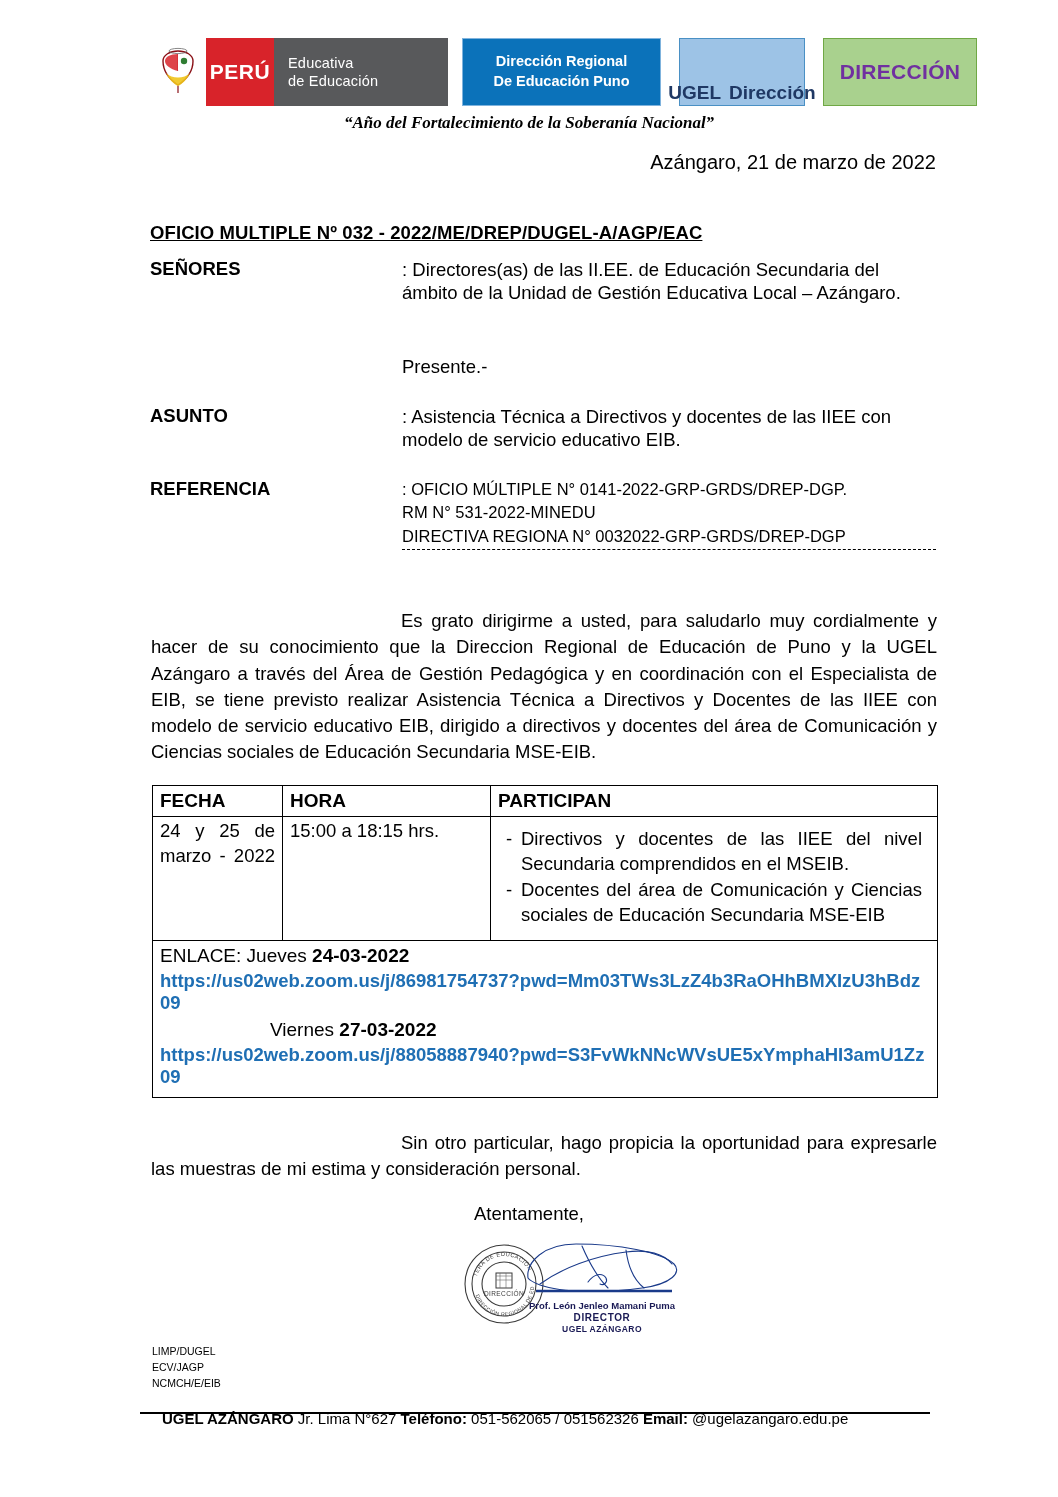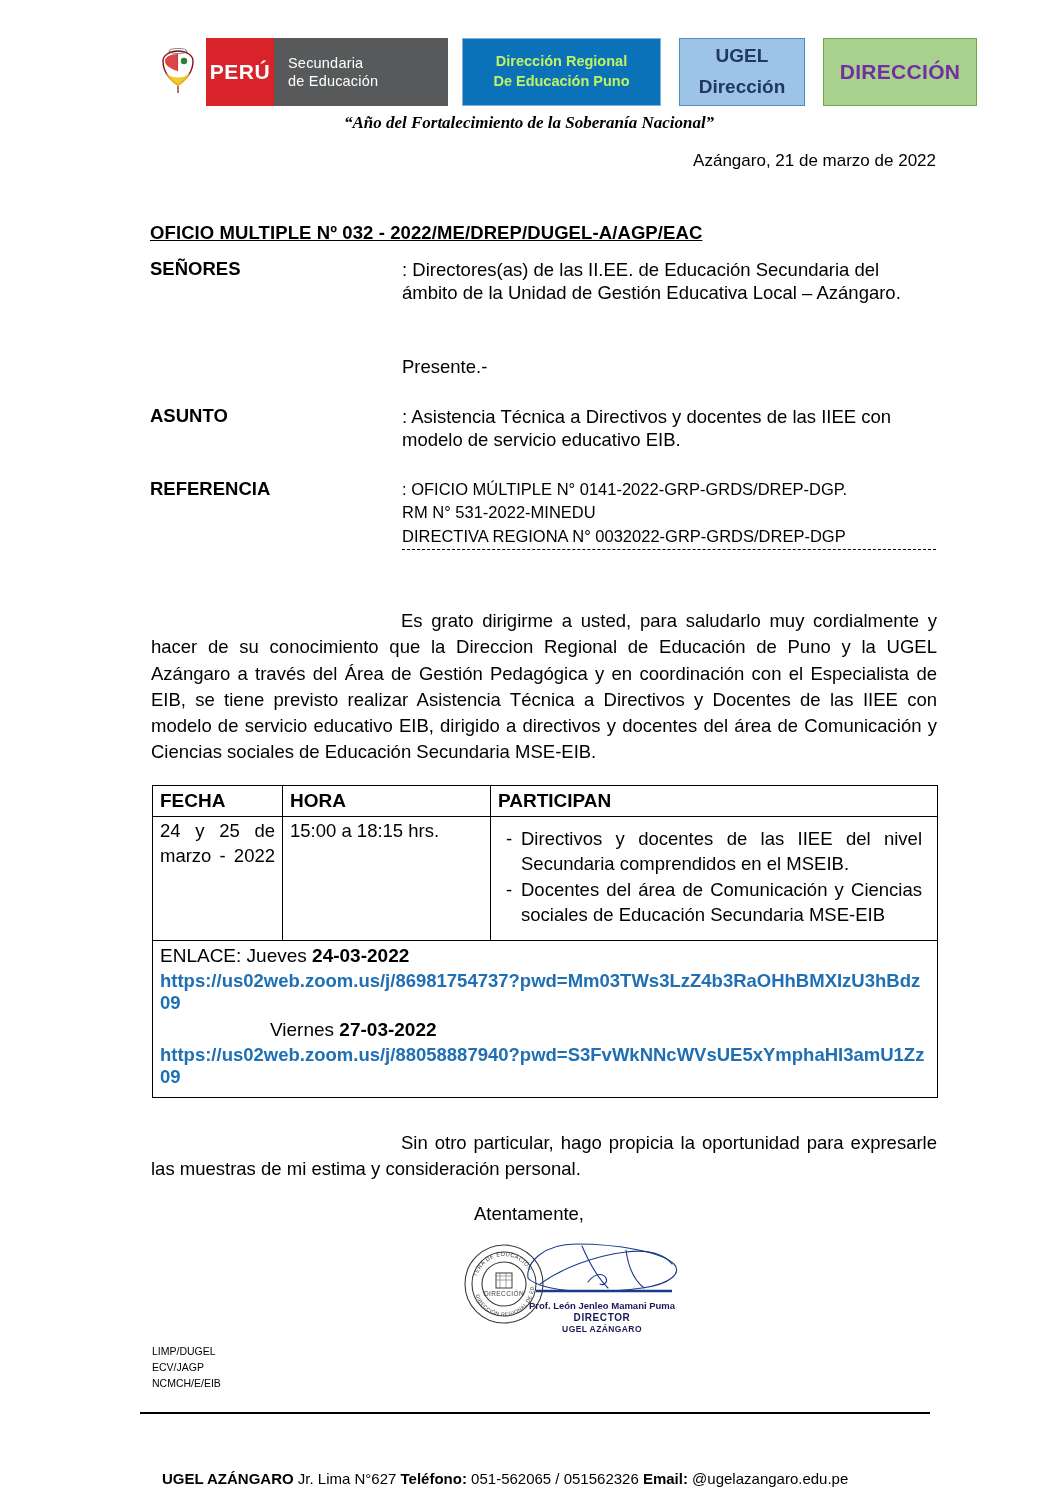--- a/index.html
+++ b/index.html
@@ -81,33 +81,33 @@
     width: 197px;
     margin-left: 14px;
     background: #0b72ba;
     border: 1px solid #7fb3dd;
     display: flex;
     flex-direction: column;
     align-items: center;
     justify-content: center;
   }
   .box-drep span {
-    color: #bef264;
+    color: #ffffff;
     font-size: 14.5px;
     font-weight: bold;
     line-height: 1.35;
   }
   .box-ugel {
     width: 124px;
     margin-left: 18px;
     background: #9dc3e6;
     border: 1px solid #4a90c4;
     display: flex;
-    flex-direction: column;
-    align-items: center;
+    flex-direction: row;
+    align-items: flex-end;
     justify-content: center;
     gap: 8px;
   }
   .box-ugel span {
     color: #1f3864;
     font-size: 19px;
     font-weight: bold;
     line-height: 1.2;
   }
   .box-direccion {
@@ -136,21 +136,21 @@
     font-style: italic;
     font-weight: bold;
     font-size: 17px;
   }
 
   
   .fecha-lugar {
     position: absolute;
     right: 122px;
     top: 151px;
-    font-size: 17px;
+    font-size: 20px;
   }
   .oficio-title {
     position: absolute;
     left: 150px;
     top: 222px;
     font-size: 18.5px;
     font-weight: bold;
     text-decoration: underline;
     letter-spacing: 0.1px;
   }
@@ -313,21 +313,21 @@
   .footer-rule {
     position: absolute;
     left: 140px;
     top: 1412px;
     width: 790px;
     border-top: 2px solid #000000;
   }
   .footer-text {
     position: absolute;
     left: 162px;
-    top: 1470px;
+    top: 1410px;
     font-size: 15px;
   }
   .footer-text b { font-weight: bold; }
 </style>
 </head>
 <body>
 
 <div id="page">
 
   <div class="header-band">
@@ -342,21 +342,21 @@
           <circle cx="26" cy="14" r="3.2" fill="#2f7d32"></circle>
           <path d="M8 26 C14 32 26 32 32 26 C28 34 24 37 20 39 C16 37 12 34 8 26 Z" fill="#f0c419" opacity="0.9"></path>
           <path d="M20 39 L20 46" stroke="#8a1016" stroke-width="1.2"></path>
           <ellipse cx="20" cy="4" rx="9" ry="2.6" fill="none" stroke="#6a6a6a" stroke-width="0.8"></ellipse>
         </svg>
       </div>
       <div class="peru-red">
         <span>PERÚ</span>
       </div>
       <div class="minedu-gray">
-        <span>Secundaria</span>
+        <span>Educativa</span>
         <span>de Educación</span>
       </div>
     </div>
 
     <div class="box-drep">
       <span>Dirección Regional</span>
       <span>De Educación Puno</span>
     </div>
 
     <div class="box-ugel">

